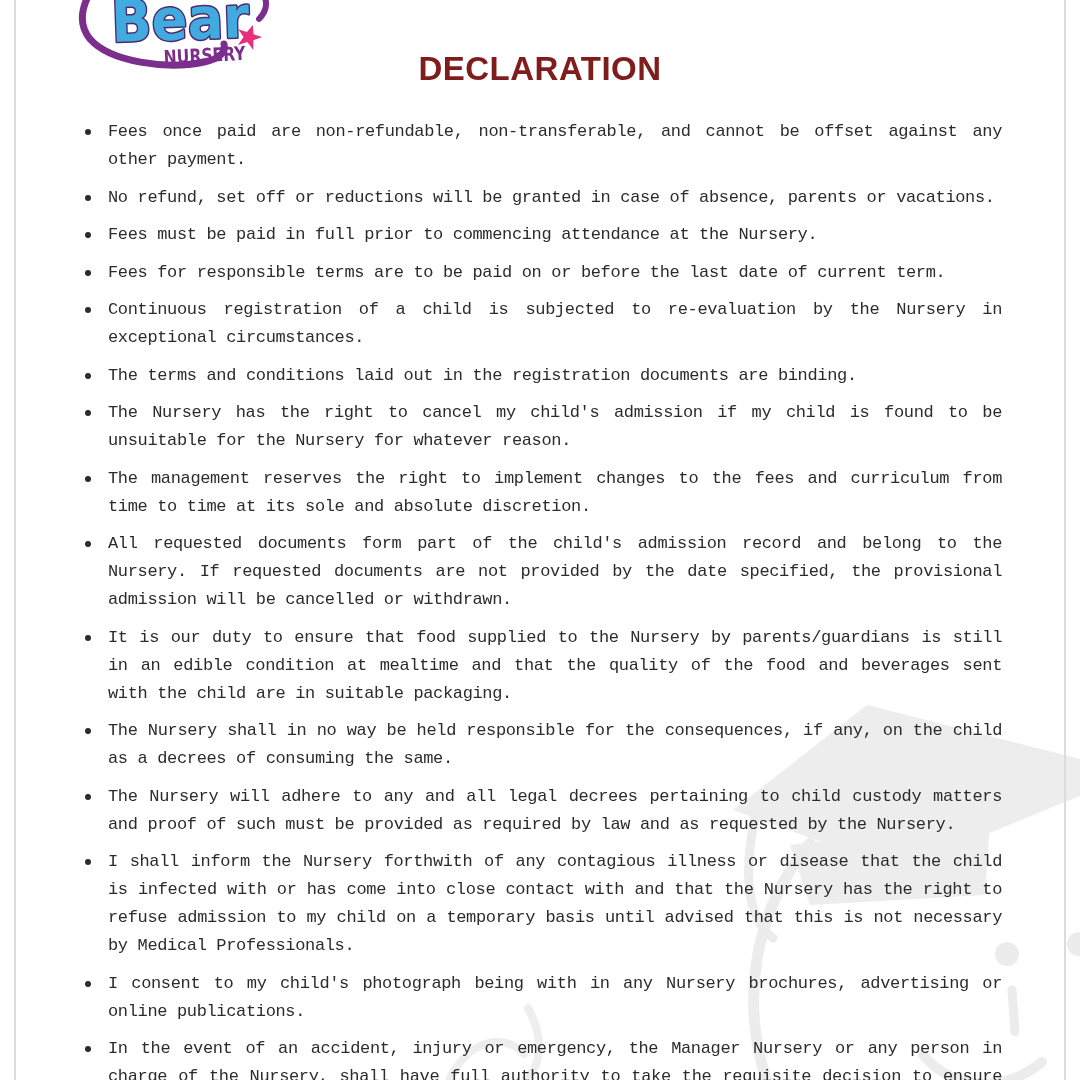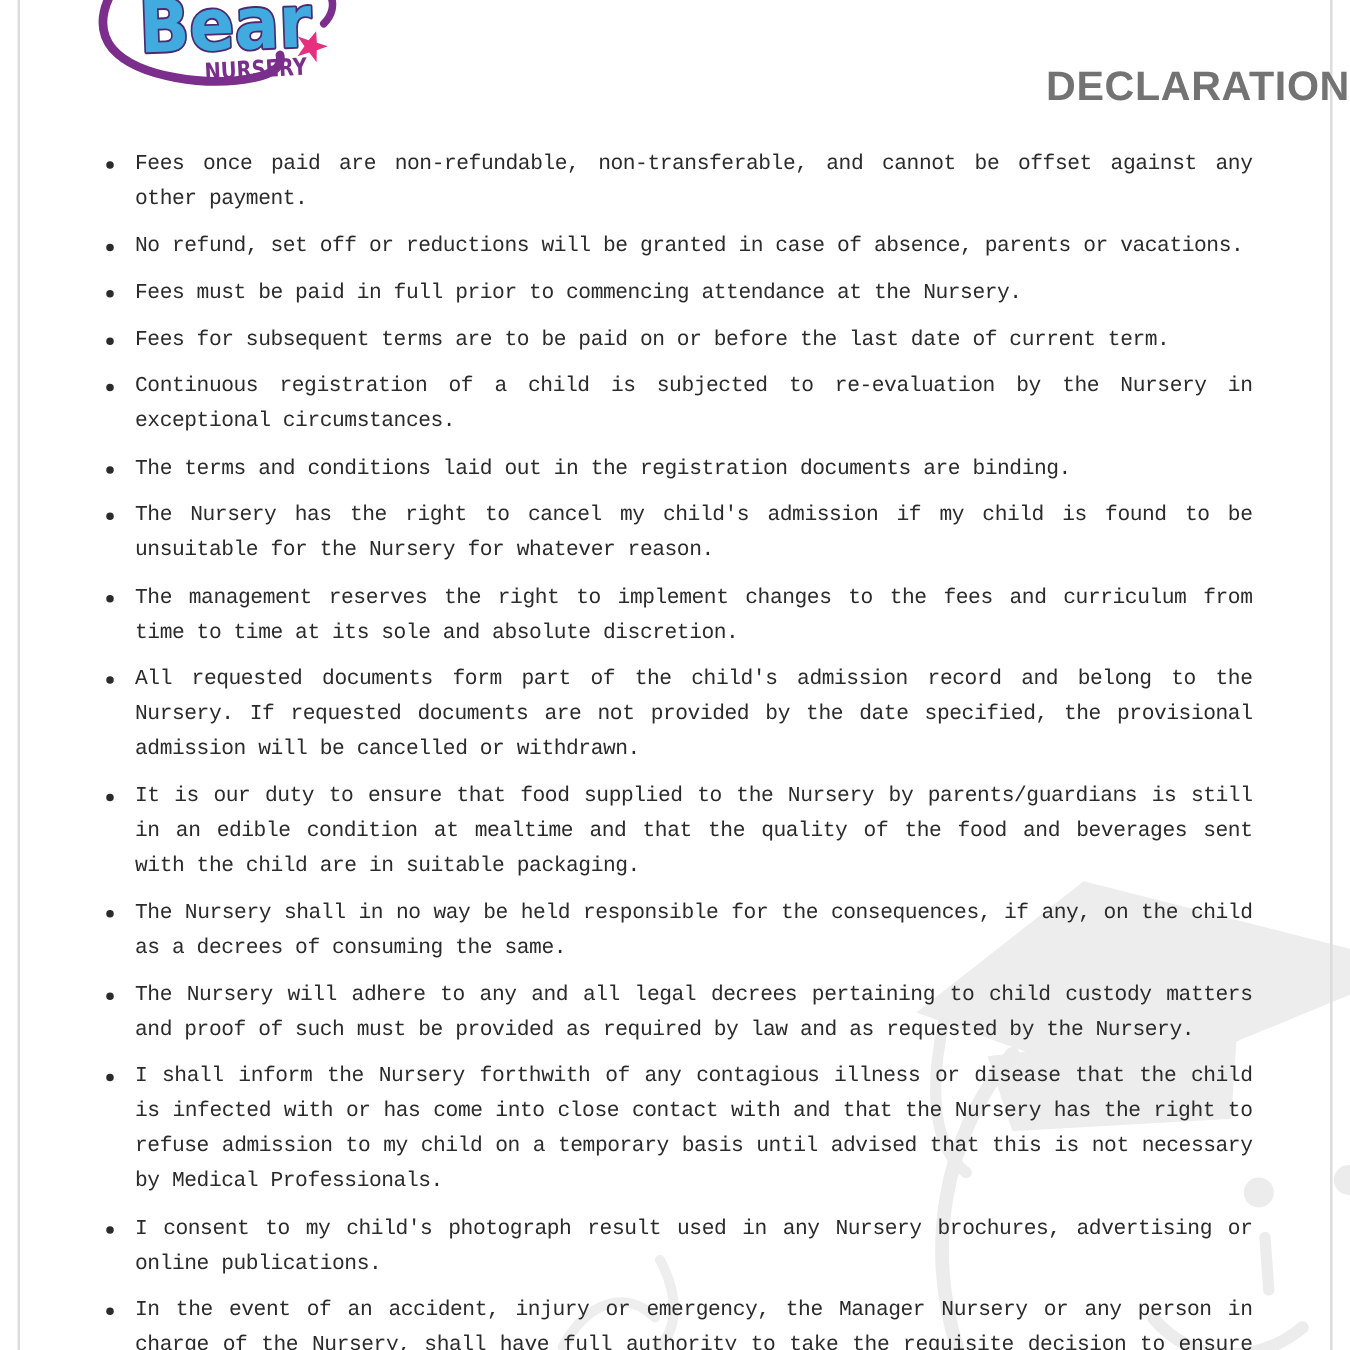--- a/index.html
+++ b/index.html
@@ -12,22 +12,22 @@
   .edge.right{left:1064px;}
 
   
   .watermark{position:absolute;left:430px;top:660px;width:700px;height:460px;pointer-events:none;}
 
   
   .logo{position:absolute;left:72px;top:-22px;width:240px;height:110px;}
 
   
   .title{
-    position:absolute;top:50px;left:0;width:100%;text-align:right;margin:0;
-    font-size:33px;font-weight:bold;color:#737373;letter-spacing:0.5px;
+    position:absolute;top:50px;left:0;width:100%;text-align:center;margin:0;
+    font-size:33px;font-weight:bold;color:#7f1d1d;letter-spacing:0.5px;
   }
 
   
   .list{
     position:absolute;top:118px;left:78px;width:924px;margin:0;padding:0;list-style:none;
   }
   .item{
     position:relative;padding-left:30px;margin:0 0 9.5px 0;
     font-size:17px;line-height:28px;letter-spacing:-0.35px;font-family:Liberation Mono, monospace;
   }
@@ -93,21 +93,21 @@
         <span class="txt">No refund, set off or reductions will be granted in case of absence, parents or vacations.</span>
       </li>
 
       <li class="item">
         <span class="dot"></span>
         <span class="txt">Fees must be paid in full prior to commencing attendance at the Nursery.</span>
       </li>
 
       <li class="item">
         <span class="dot"></span>
-        <span class="txt">Fees for subsequent terms are to be paid on or before the last date of current term.</span>
+        <span class="txt">Fees for responsible terms are to be paid on or before the last date of current term.</span>
       </li>
 
       <li class="item">
         <span class="dot"></span>
         <span class="txt">Continuous registration of a child is subjected to re-evaluation by the Nursery in exceptional circumstances.</span>
       </li>
 
       <li class="item">
         <span class="dot"></span>
         <span class="txt">The terms and conditions laid out in the registration documents are binding.</span>
@@ -143,21 +143,21 @@
         <span class="txt">The Nursery will adhere to any and all legal decrees pertaining to child custody matters and proof of such must be provided as required by law and as requested by the Nursery.</span>
       </li>
 
       <li class="item">
         <span class="dot"></span>
         <span class="txt">I shall inform the Nursery forthwith of any contagious illness or disease that the child is infected with or has come into close contact with and that the Nursery has the right to refuse admission to my child on a temporary basis until advised that this is not necessary by Medical Professionals.</span>
       </li>
 
       <li class="item">
         <span class="dot"></span>
-        <span class="txt">I consent to my child's photograph result used in any Nursery brochures, advertising or online publications.</span>
+        <span class="txt">I consent to my child's photograph being with in any Nursery brochures, advertising or online publications.</span>
       </li>
 
       <li class="item">
         <span class="dot"></span>
         <span class="txt">In the event of an accident, injury or emergency, the Manager Nursery or any person in charge of the Nursery, shall have full authority to take the requisite decision to ensure appropriate emergency medical treatment of my child by the Nursery Nurse or if necessary, at any hospital/clinic, If I cannot be reached on the emergency numbers provided to the Nursery by me, in the event of an accident, injury, incident or emergency the Manager or any other nominated staff member in charge at the shall have full authority to act and take reasonable requisite decisions to ensure appropriate medical treatment is given to my child initially in school and if deemed necessary at any hospital or clinic.</span>
       </li>
     </ul>
 
 </div>
 

